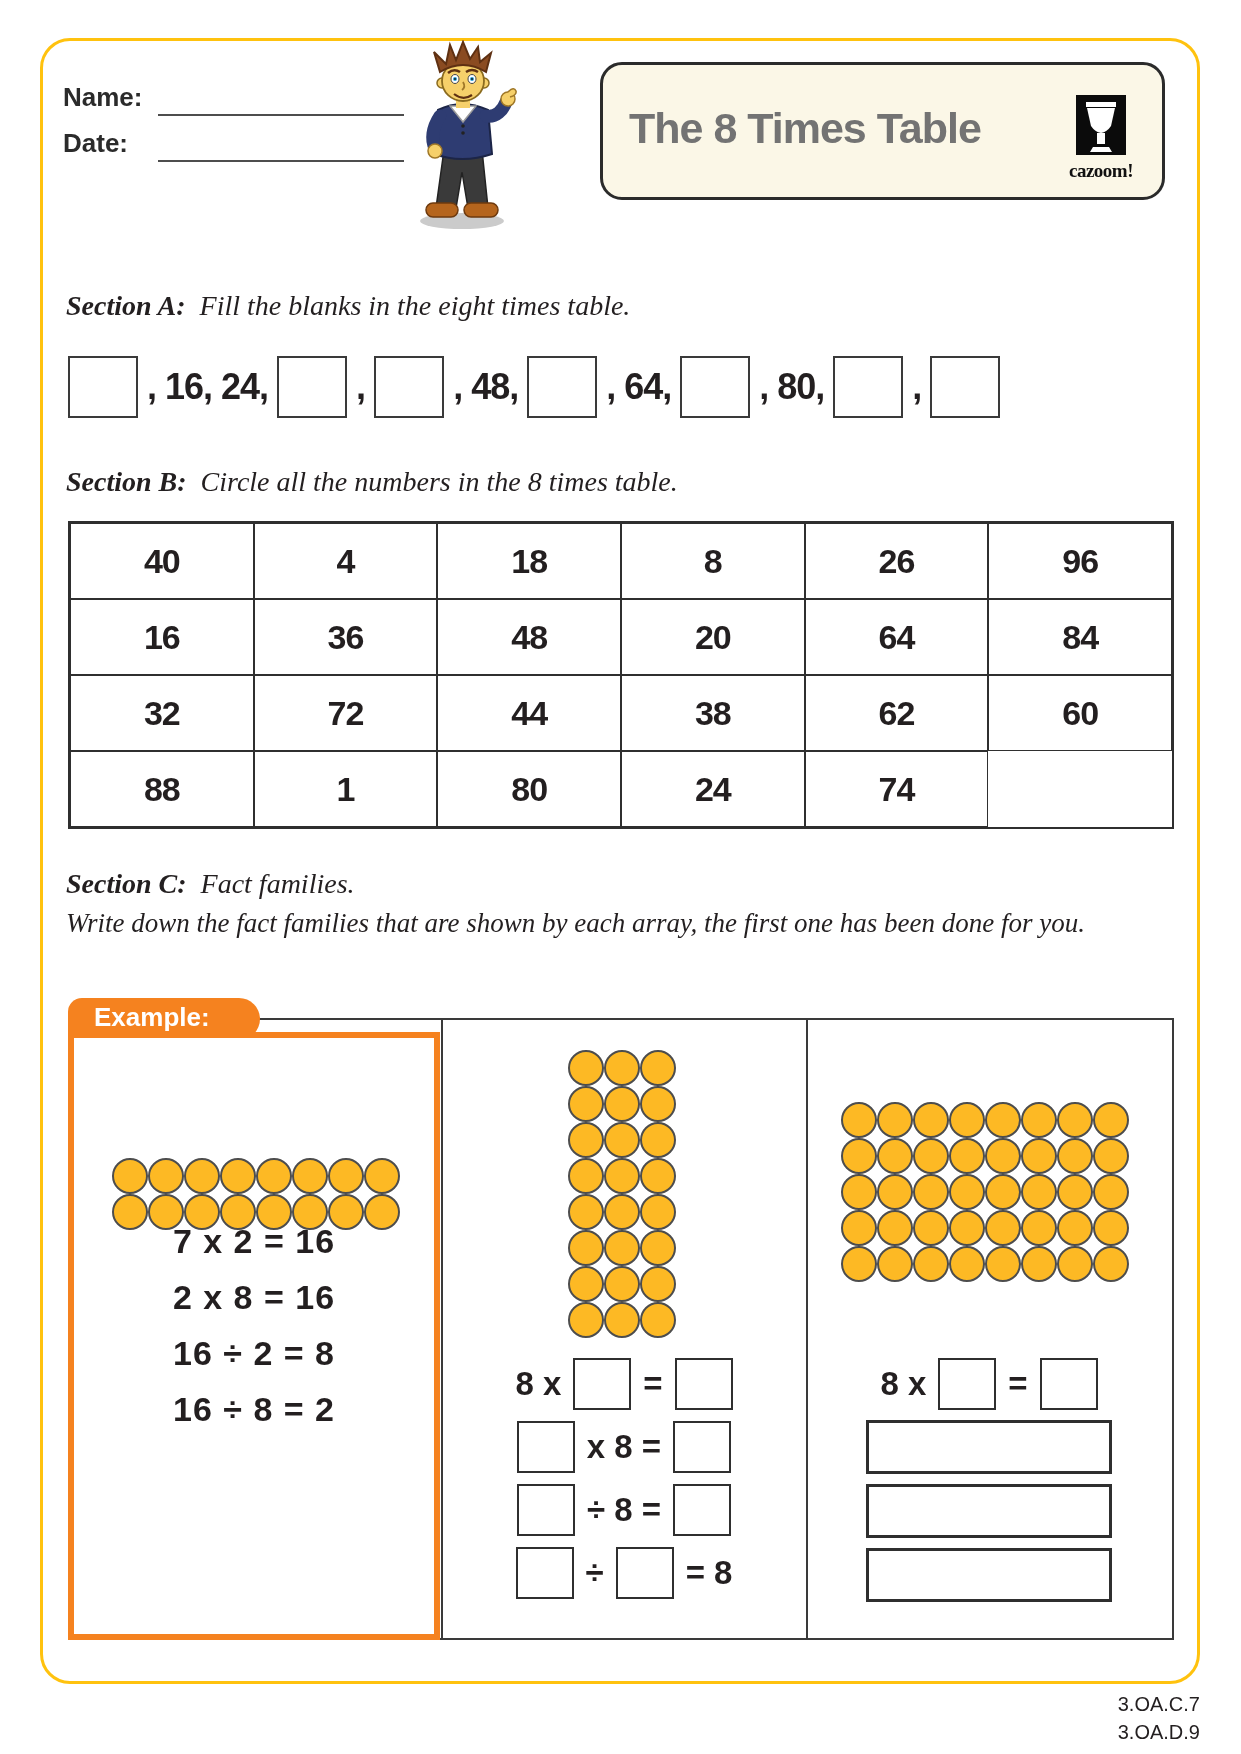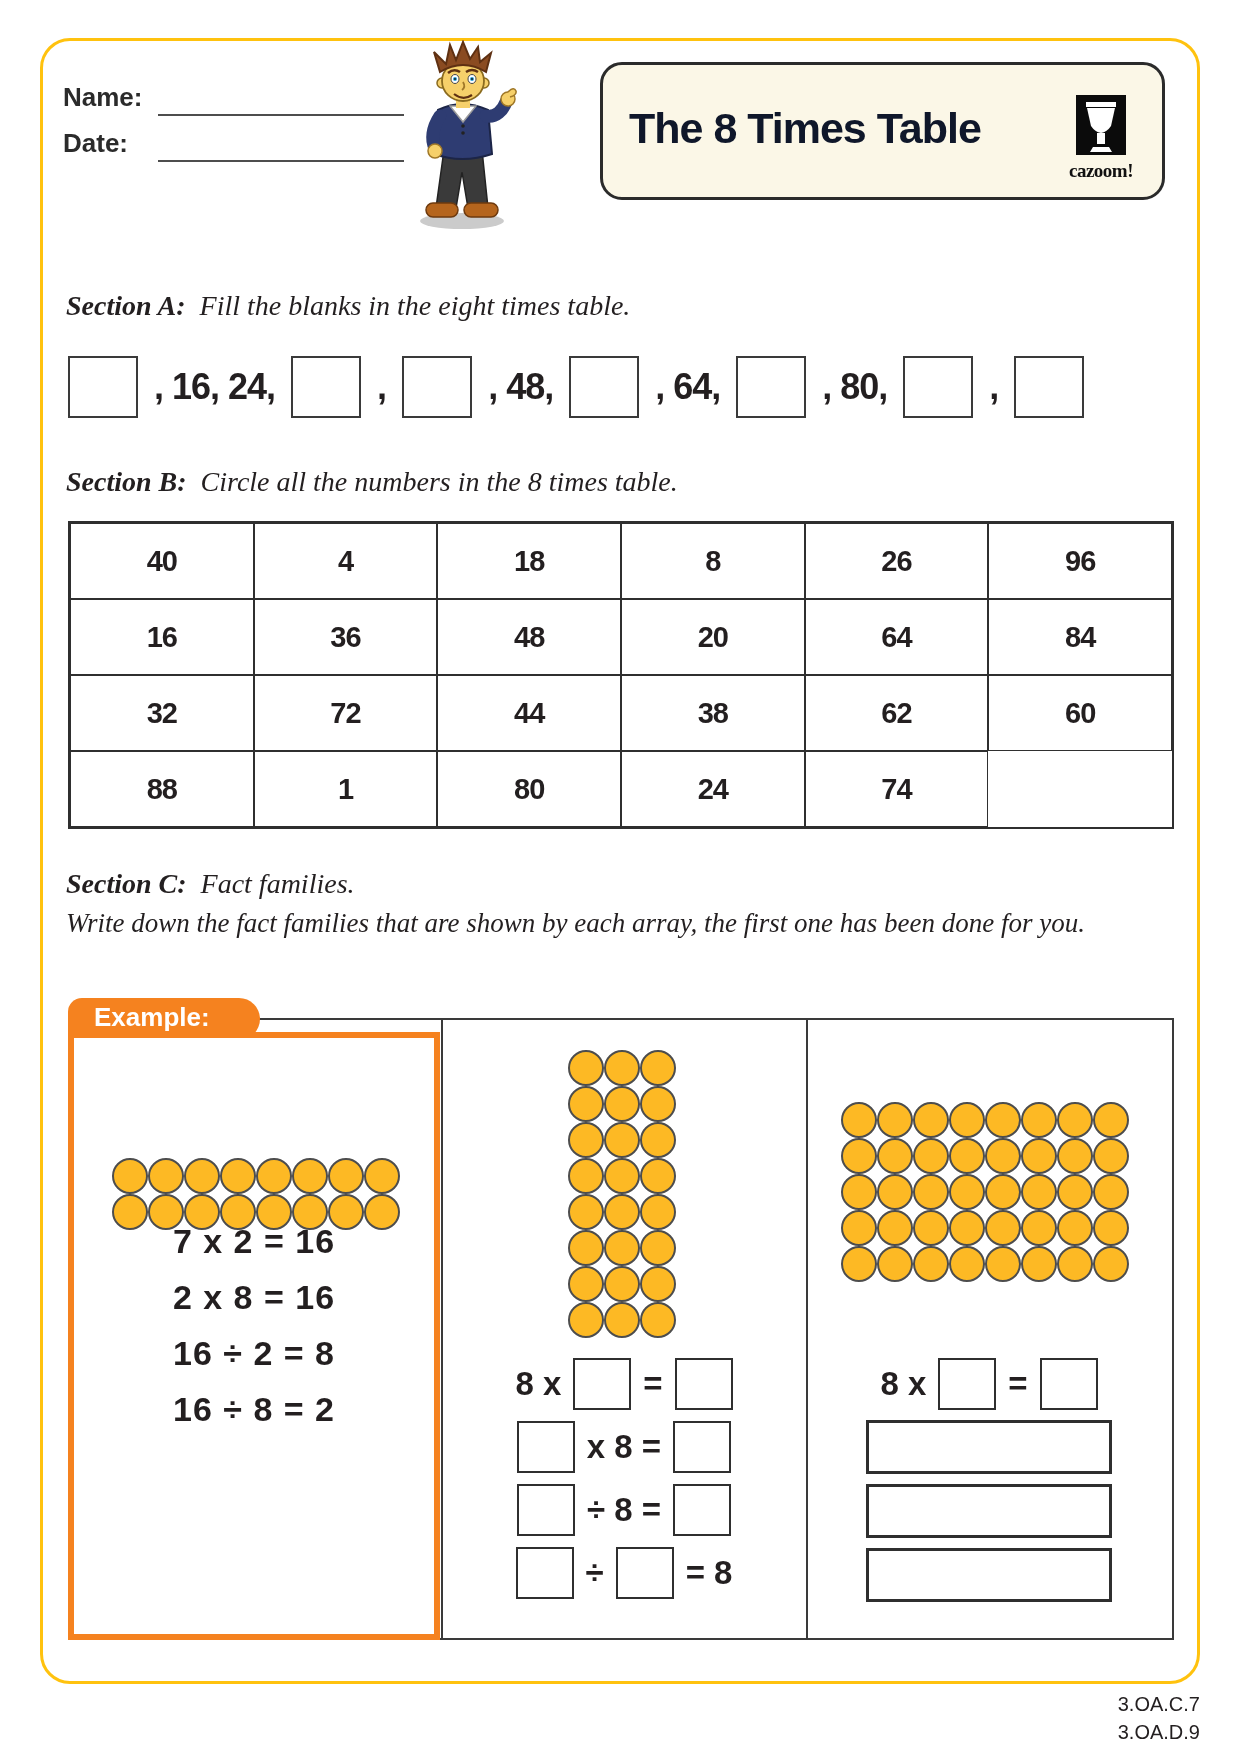--- a/index.html
+++ b/index.html
@@ -8,46 +8,46 @@
   .page-border{position:absolute;left:40px;top:38px;width:1154px;height:1640px;
         border:3px solid #FFC20E;border-radius:30px;}
 
   
   .field-label{position:absolute;font-size:26px;font-weight:bold;color:#2b2b2b;}
   .field-line{position:absolute;width:246px;border-bottom:2px solid #4d4d4d;height:0;}
   .boy{position:absolute;left:398px;top:40px;}
   .title-box{position:absolute;left:600px;top:62px;width:565px;height:138px;
         background:#FBF7E7;border:3px solid #2b2b2b;border-radius:22px;box-sizing:border-box;}
   .title-text{position:absolute;left:26px;top:39px;font-size:43px;font-weight:bold;
-        letter-spacing:-1px;color:#0f172a;white-space:nowrap;}
+        letter-spacing:-1px;color:#737373;white-space:nowrap;}
   .logo{position:absolute;right:22px;top:30px;width:78px;text-align:center;}
   .logo-mark{display:inline-block;width:50px;height:60px;background:#0b0b0b;}
   .logo-text{font-family:"Liberation Serif",serif;font-weight:bold;font-size:19px;
         letter-spacing:-0.5px;color:#111;margin-top:1px;}
 
   
   .sec-head{position:absolute;left:66px;font-family:"Liberation Serif",serif;font-size:28px;white-space:nowrap;}
   .sec-label{font-weight:bold;font-style:italic;margin-right:14px;}
   .sec-instr{font-style:italic;}
   .sec-desc{position:absolute;left:66px;top:906px;width:1085px;
         font-family:"Liberation Serif",serif;font-style:italic;font-size:27px;line-height:1.32;}
 
   
   .seq-row{position:absolute;left:68px;top:354px;width:1108px;height:66px;
-        display:flex;align-items:center;gap:16px;}
+        display:flex;align-items:center;gap:9px;}
   .seq-text{font-size:36px;font-weight:bold;white-space:pre;letter-spacing:-1px;}
   .seq-box{width:70px;height:62px;background:#fff;border:2px solid #3a3a3a;
         box-sizing:border-box;flex:0 0 auto;}
 
   
   .number-grid{position:absolute;left:68px;top:521px;width:1106px;height:308px;
         display:grid;grid-template-columns:repeat(6,1fr);grid-template-rows:repeat(4,1fr);
         border:2px solid #2f2f2f;box-sizing:border-box;}
   .grid-cell{border:1px solid #2f2f2f;display:flex;align-items:center;justify-content:center;
-        font-size:29px;font-weight:bold;letter-spacing:-1px;}
+        font-size:34px;font-weight:bold;letter-spacing:-1px;}
 
   
   .panels-frame{position:absolute;left:68px;top:1018px;width:1106px;height:622px;
         border:2px solid #3a3a3a;box-sizing:border-box;}
   .divider{position:absolute;top:0;width:2px;height:100%;background:#3a3a3a;}
   .d1{left:371px;} .d2{left:736px;}
   .example-tab{position:absolute;left:68px;top:998px;width:192px;height:42px;
         background:#F5821F;border-radius:14px 21px 21px 0;color:#ffffff;
         font-size:26px;font-weight:bold;padding-left:26px;box-sizing:border-box;line-height:38px;}
   .example-box{position:absolute;left:68px;top:1032px;width:372px;height:608px;

